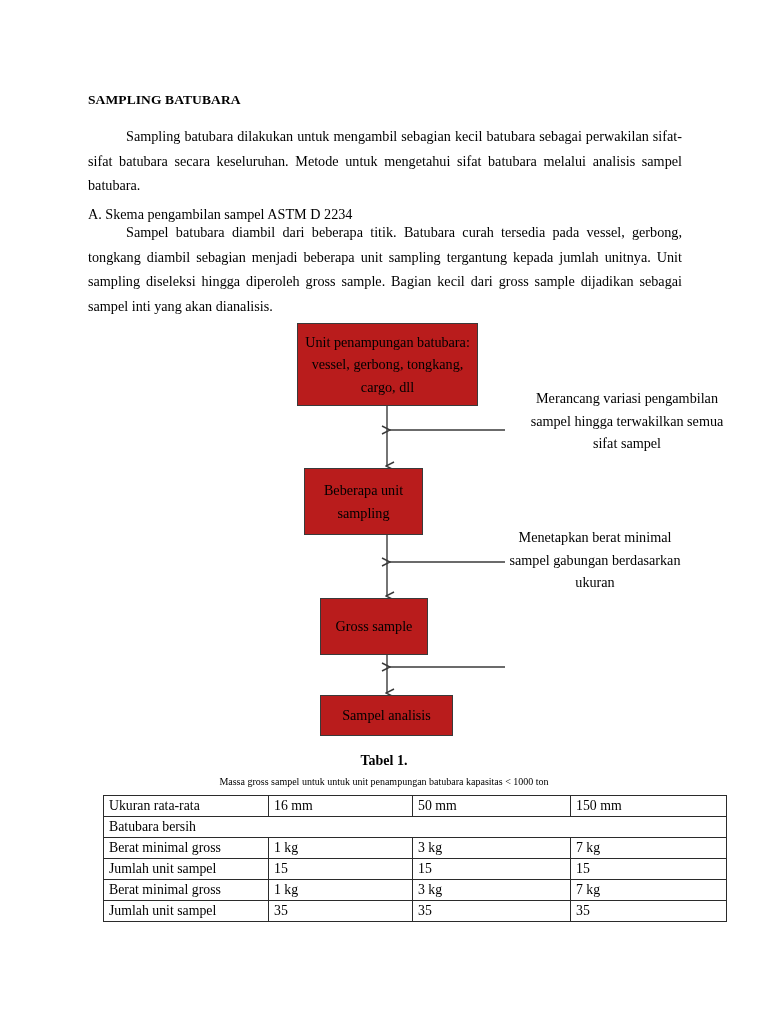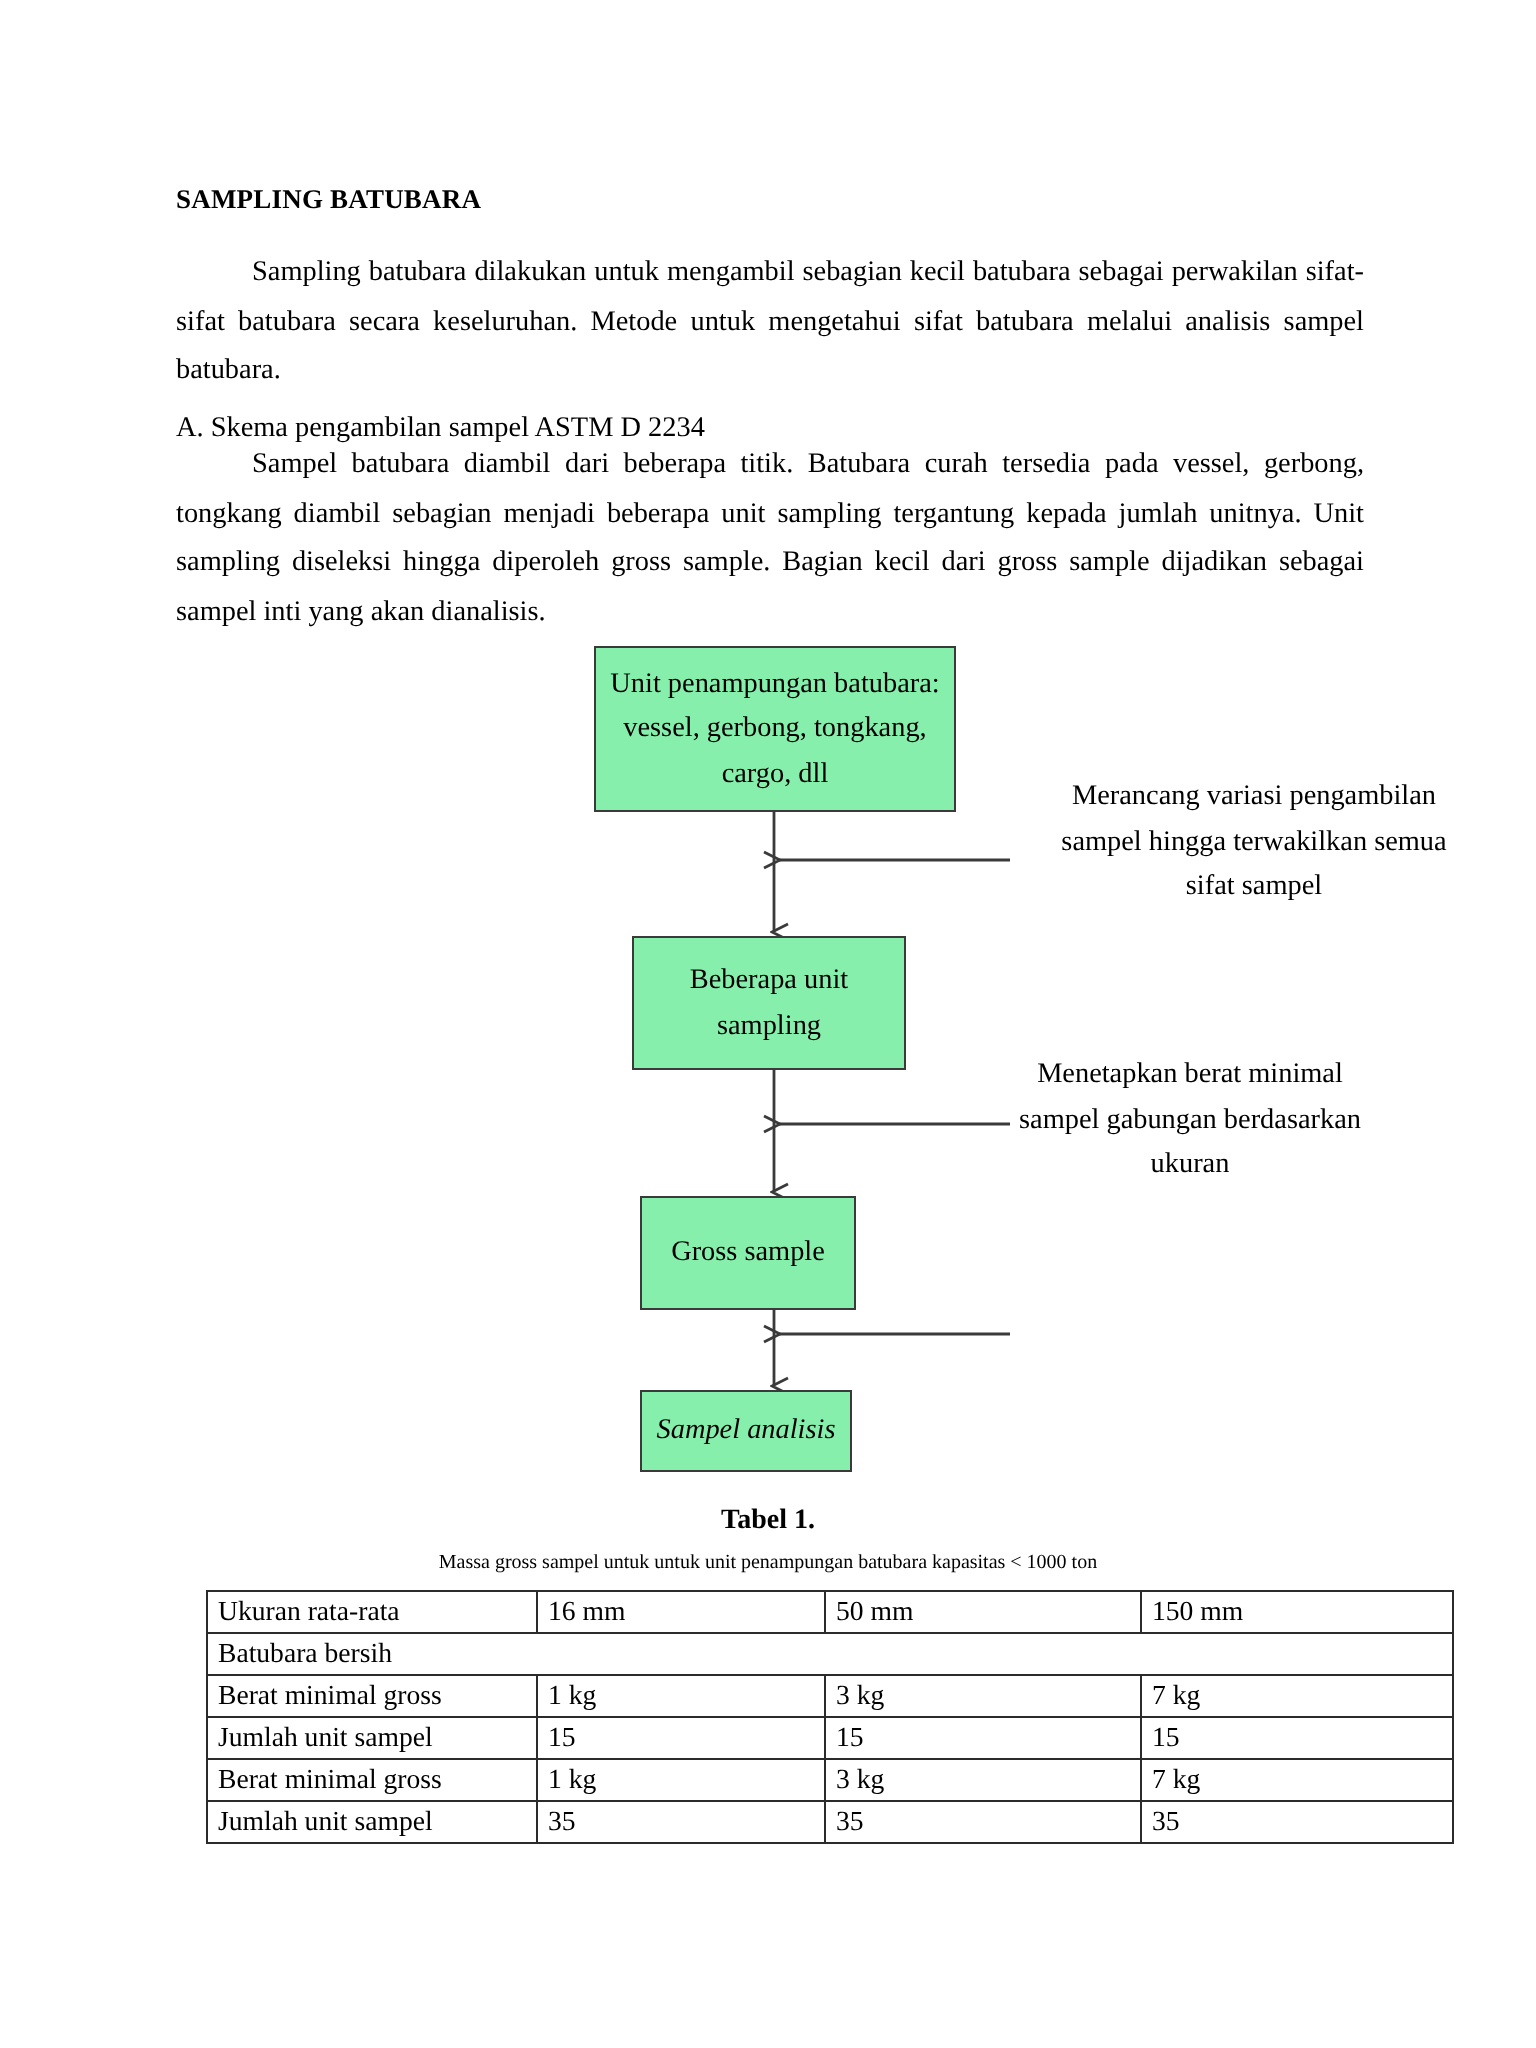--- a/index.html
+++ b/index.html
@@ -51,33 +51,33 @@
     position: absolute;
     left: 0;
     top: 310px;
     width: 768px;
     height: 440px;
   }
   .fbox {
     position: absolute;
     box-sizing: border-box;
     border: 1.3px solid #3a3a3a;
-    background: #86efac;
+    background: #b91c1c;
     display: flex;
     align-items: center;
     justify-content: center;
     text-align: center;
     font-size: 14.2px;
     line-height: 22.5px;
     padding: 2px 6px;
   }
   #box-unit      { left: 297px; top: 13px;  width: 181px; height: 83px; }
-  #box-beberapa  { left: 316px; top: 158px; width: 137px; height: 67px; }
+  #box-beberapa  { left: 304px; top: 158px; width: 119px; height: 67px; }
   #box-gross     { left: 320px; top: 288px; width: 108px; height: 57px; }
-  #box-sampel    { left: 320px; top: 385px; width: 106px; height: 41px; font-style: italic; }
+  #box-sampel    { left: 320px; top: 385px; width: 133px; height: 41px; }
 
   .side-note {
     position: absolute;
     width: 196px;
     text-align: center;
     font-size: 14.2px;
     line-height: 22.6px;
   }
   #note-1 { left: 497px; top:  77px; margin-left: 32px; }
   #note-2 { left: 497px; top: 216px; }

